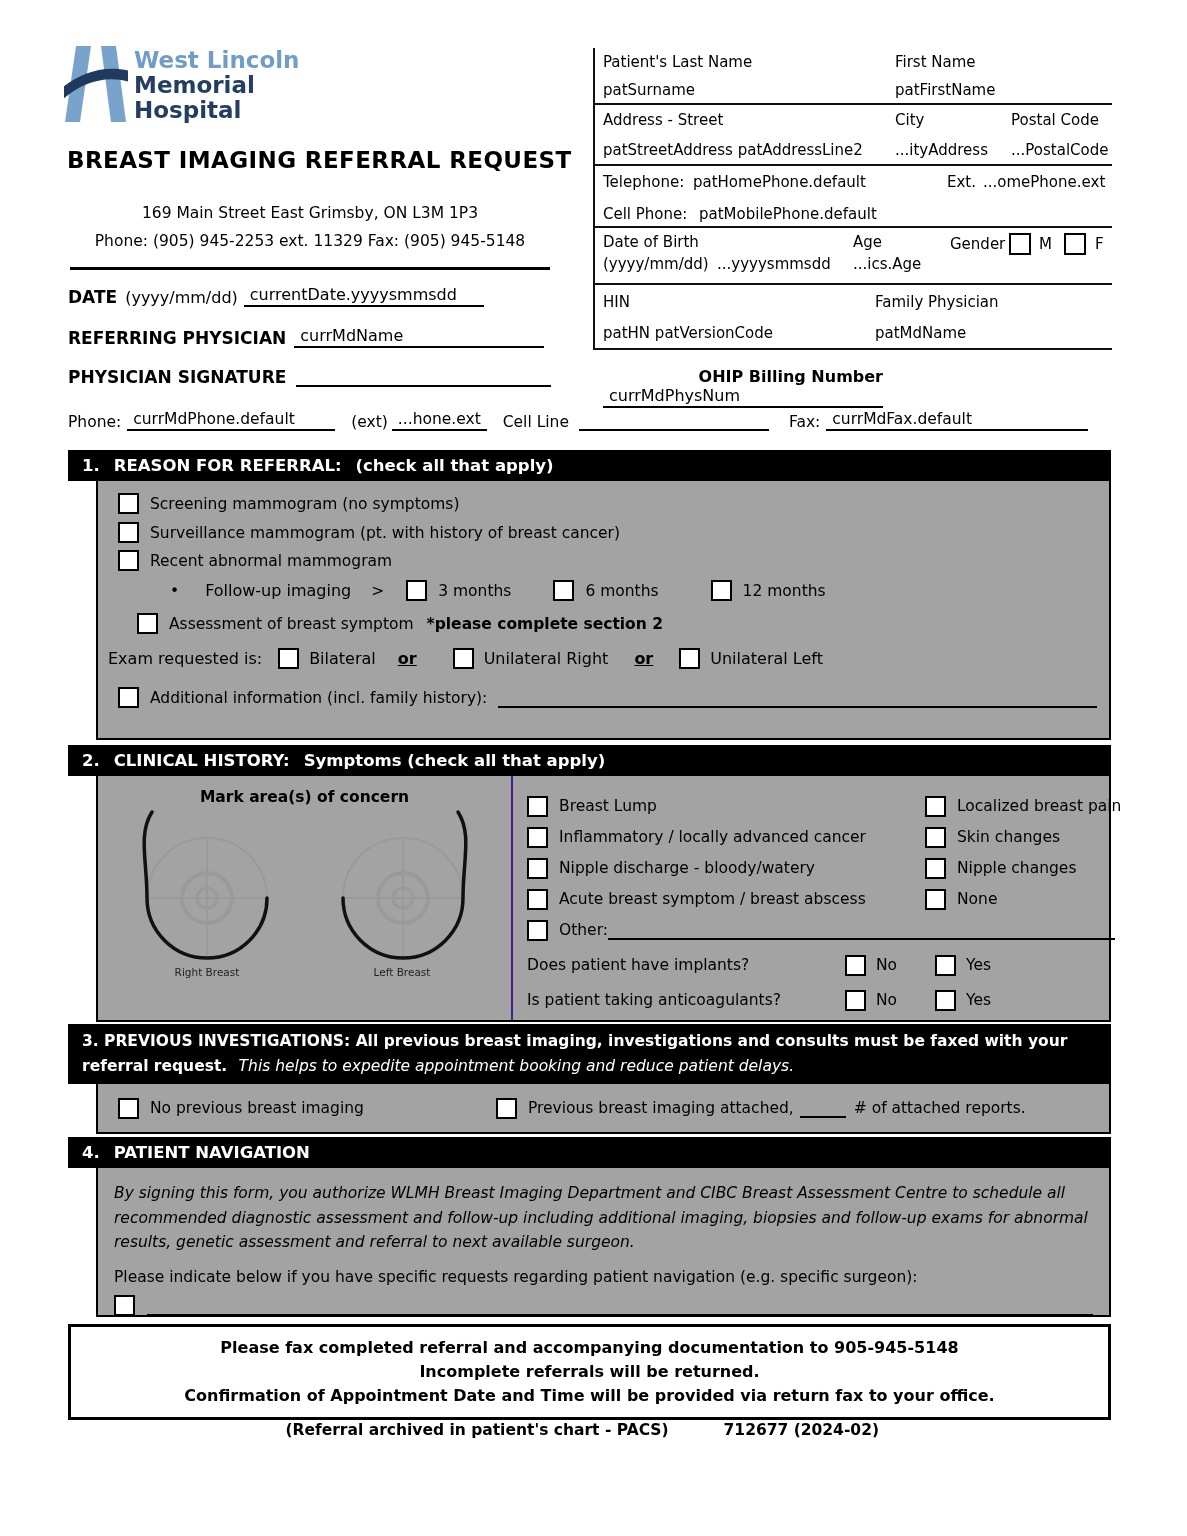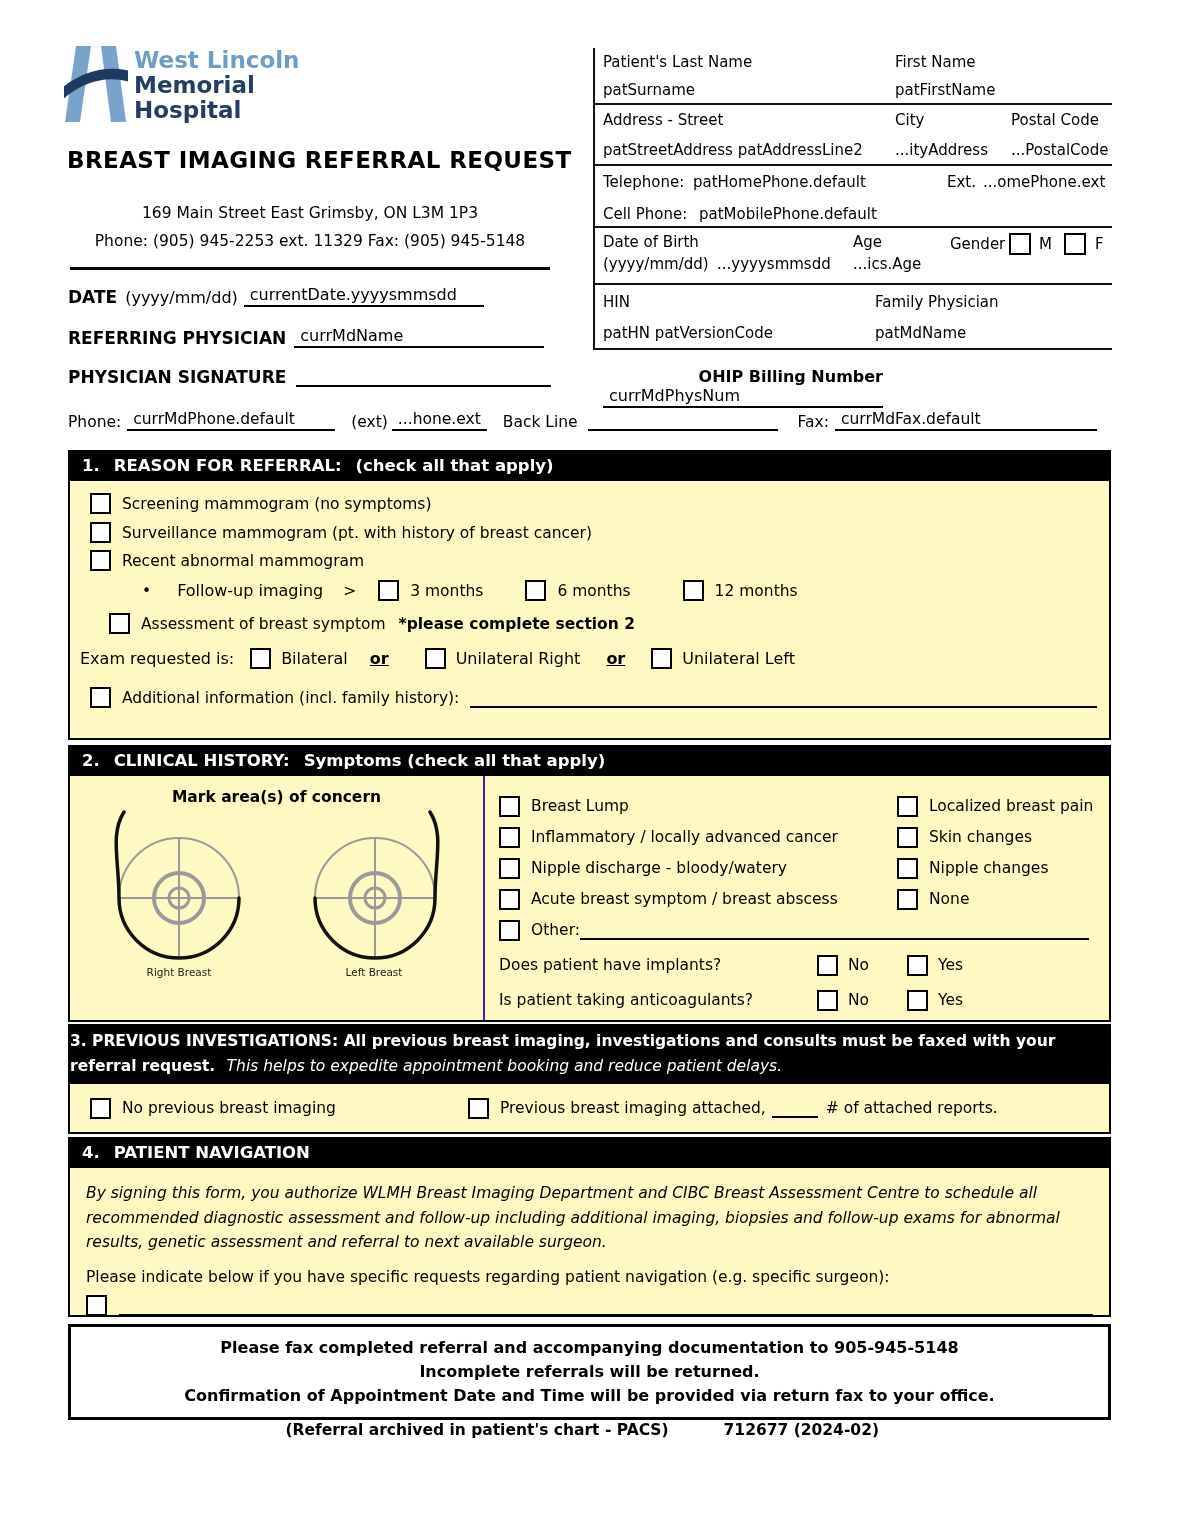--- a/index.html
+++ b/index.html
@@ -23,36 +23,36 @@
   .prow { position:relative; border-bottom:2px solid #111; font-size:15px; }
   .pl { position:absolute; white-space:nowrap; }
 
   .cb { display:inline-block; width:21px; height:21px; border:2.5px solid #000; background:#fff; flex:none; }
   .cbs { width:22px; height:22px; }
 
   
   .secwrap { position:absolute; left:68px; top:450px; width:1043px; }
   .bar { background:#000; color:#fff; font-weight:700; font-size:16.5px; height:31px; line-height:31px; padding:0 14px; }
   .bar .sp { margin-right:14px; }
-  .box { border:2.5px solid #000; border-top:none; background:#fef9c3; }
+  .box { border:2.5px solid #000; border-top:none; background:#a3a3a3;margin-left:28px; }
   .crow { display:flex; align-items:center; gap:11px; font-size:15.5px; padding-left:20px; }
   .lbl { white-space:nowrap; }
 
   .box1 { height:259px; padding-top:12px; }
   .box2 { height:246px; display:flex; }
   .cell-diagram { width:415px; border-right:2px solid #4c1d95; flex:none; }
   .cell-symptoms { flex:1; padding:14px 14px 0 14px; }
   .symrow { display:flex; align-items:center; font-size:15.5px; height:24px; margin-top:7px; }
   .symleft { display:flex; align-items:center; gap:11px; width:398px; }
   .symright { display:flex; align-items:center; gap:11px; }
   .diag-title { text-align:center; font-weight:700; font-size:15.5px; margin-top:12px; }
   .blabels { display:flex; width:390px; margin:0 auto; font-size:10.5px; color:#222; }
   .blabels span { width:50%; text-align:center; }
 
-  .bar3 { height:60px; line-height:25px; padding:5px 2px; font-size:15.5px; }
+  .bar3 { height:60px; line-height:25px; padding:5px 14px; font-size:15.5px; }
   .bar3 .it { font-style:italic; font-weight:400; }
   .box3 { height:50px; display:flex; align-items:center; font-size:15.5px; padding-left:20px; }
   .box4 { height:149px; padding:13px 16px 0 16px; font-size:15.5px; }
   .box4 .para { font-style:italic; line-height:24.5px; }
   .faxbox { border:3px solid #000; margin-top:7px; padding:9px 10px; text-align:center; font-weight:700; font-size:16px; line-height:24px; }
 
   .footnote-center { display:block; text-align:center; font-weight:700; font-size:15.5px; }
   .footnote-right { position:absolute; right:75px; top:0; font-weight:700; font-size:15.5px; }
 </style>
 </head>
@@ -91,21 +91,21 @@
   </div>
   <div class="abs fieldrow" style="left:595px; top:367px;flex-direction:column;">
     <span class="blbl" style="font-size:16px;">OHIP Billing Number</span>
     <span class="uline" style="margin-left:8px; min-width:280px;">currMdPhysNum</span>
   </div>
   <div class="abs fieldrow" style="left:68px; top:410px; font-size:15.5px;">
     <span>Phone:</span>
     <span class="uline" style="margin-left:6px; min-width:208px;">currMdPhone.default</span>
     <span style="margin-left:16px;">(ext)</span>
     <span class="uline" style="margin-left:4px; min-width:80px;">...hone.ext</span>
-    <span style="margin-left:16px;">Back Line</span>
+    <span style="margin-left:16px;">Cell Line</span>
     <span class="uline" style="margin-left:10px; width:190px;"></span>
     <span style="margin-left:20px;">Fax:</span>
     <span class="uline" style="margin-left:6px; min-width:262px;">currMdFax.default</span>
   </div>
 
   <div class="abs pbox" style="left:593px; top:48px; width:519px;">
     <div class="prow" style="height:57px;">
       <span class="pl" style="left:8px; top:5px;">Patient's Last Name</span>
       <span class="pl" style="left:300px; top:5px;">First Name</span>
       <span class="pl" style="left:8px; top:33px;">patSurname</span>

